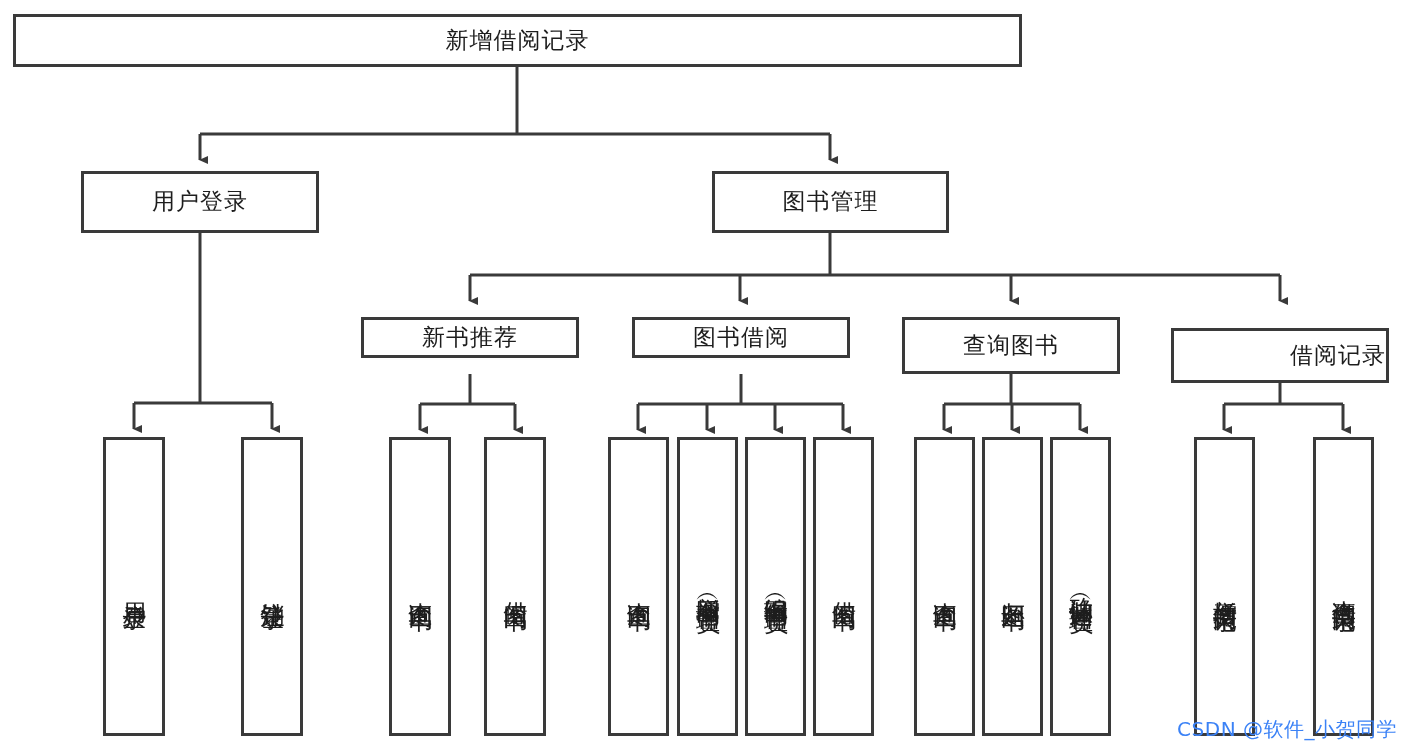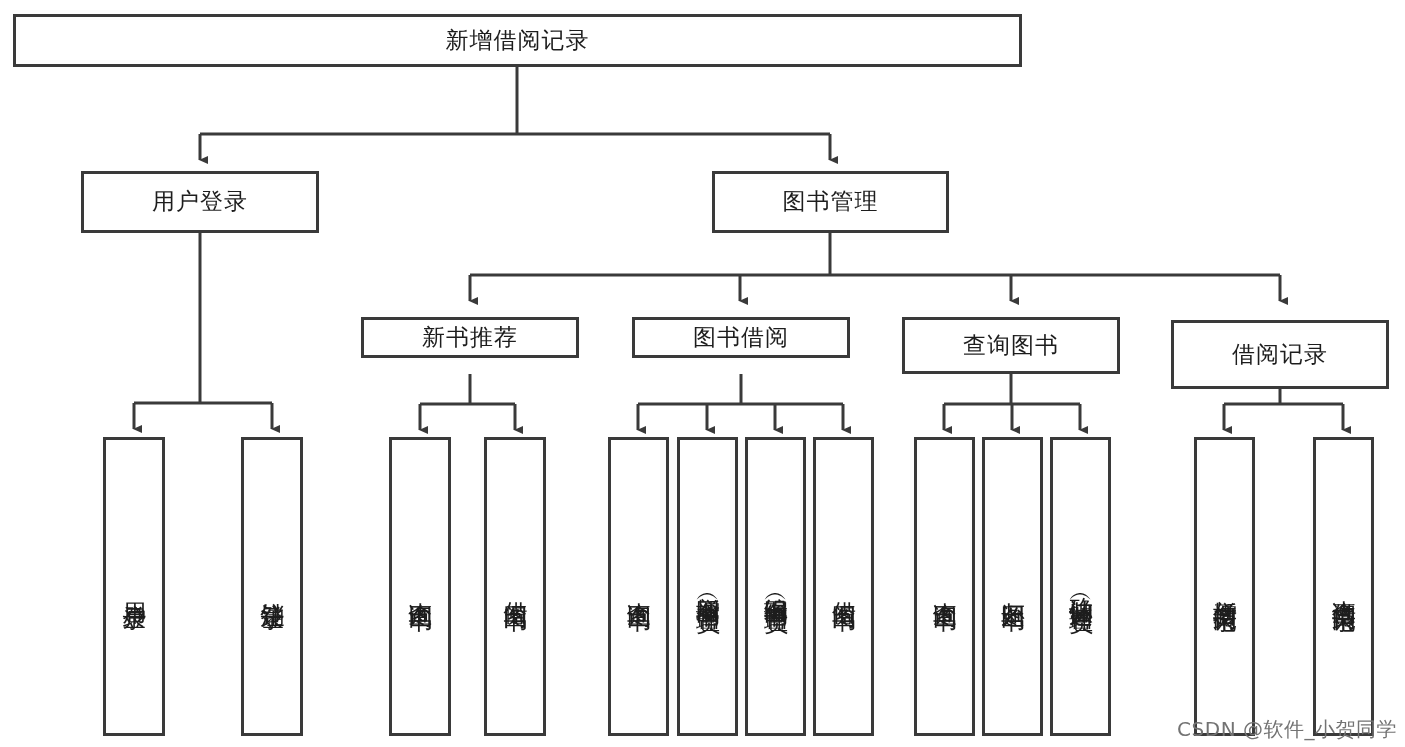--- a/index.html
+++ b/index.html
@@ -55,21 +55,21 @@
     left: 0; top: 0;
     width: 1405px;
     height: 747px;
     pointer-events: none;
   }
   .watermark {
     position: absolute;
     right: 8px;
     bottom: 4px;
     font-size: 20px;
-    color: #737373;
+    color: #3b82f6;
     white-space: nowrap;
     letter-spacing: 0.5px;
   }
 </style>
 </head>
 <body>
 
 <div id="diagram-root">
 
   <svg class="connectors" viewBox="0 0 1405 747" xmlns="http://www.w3.org/2000/svg">
@@ -127,21 +127,21 @@
       </div>
       <div class="node-box" style="left: 361px; top: 317px; width: 218px; height: 41px;">
         <span class="node-label-h">新书推荐</span>
       </div>
       <div class="node-box" style="left: 632px; top: 317px; width: 218px; height: 41px;">
         <span class="node-label-h">图书借阅</span>
       </div>
       <div class="node-box" style="left: 902px; top: 317px; width: 218px; height: 57px;">
         <span class="node-label-h">查询图书</span>
       </div>
-      <div class="node-box" style="left: 1171px; top: 320px; width: 218px; height: 69px;">
+      <div class="node-box" style="left: 1171px; top: 328px; width: 218px; height: 55px; justify-content: flex-end;">
         <span class="node-label-h">借阅记录</span>
       </div>
       <div class="node-box vertical" style="left: 103px; top: 437px; width: 62px; height: 299px;">
         <span class="node-label-v">用户登录</span>
       </div>
       <div class="node-box vertical" style="left: 241px; top: 437px; width: 62px; height: 299px;">
         <span class="node-label-v">注销登录</span>
       </div>
       <div class="node-box vertical" style="left: 389px; top: 437px; width: 62px; height: 299px;">
         <span class="node-label-v">查询图书</span>

